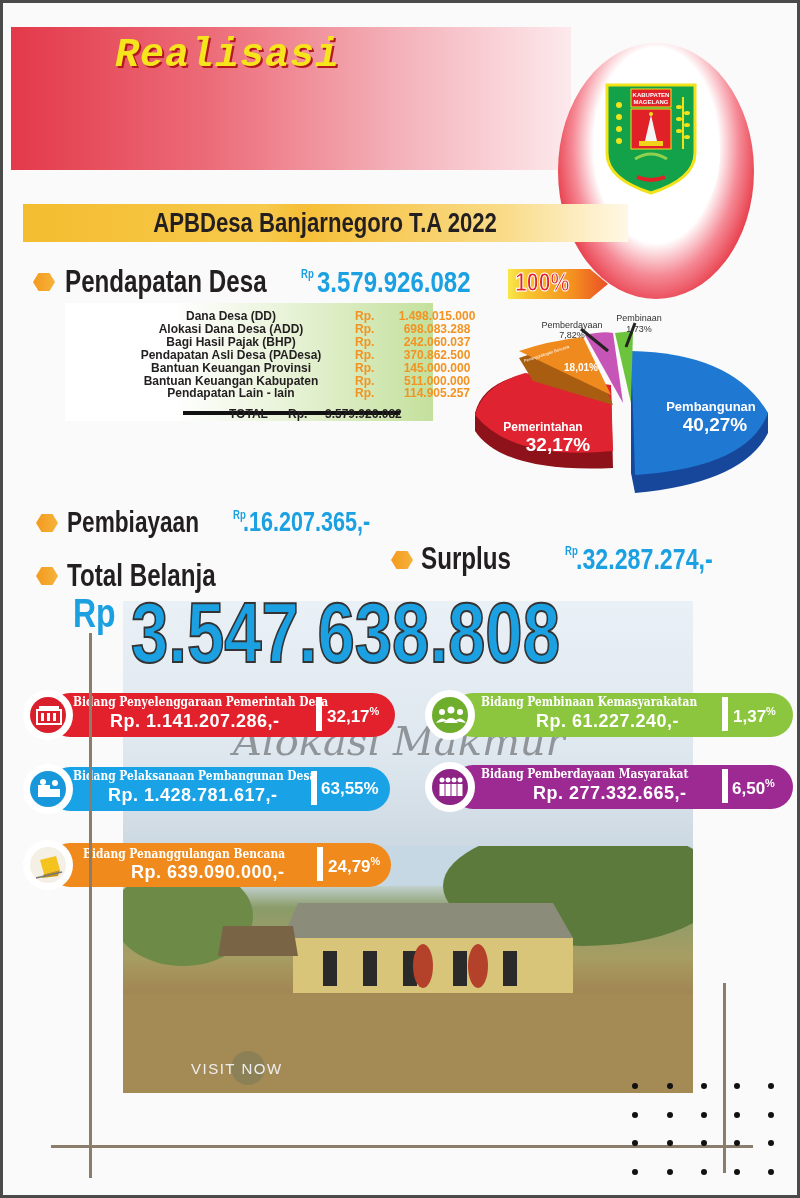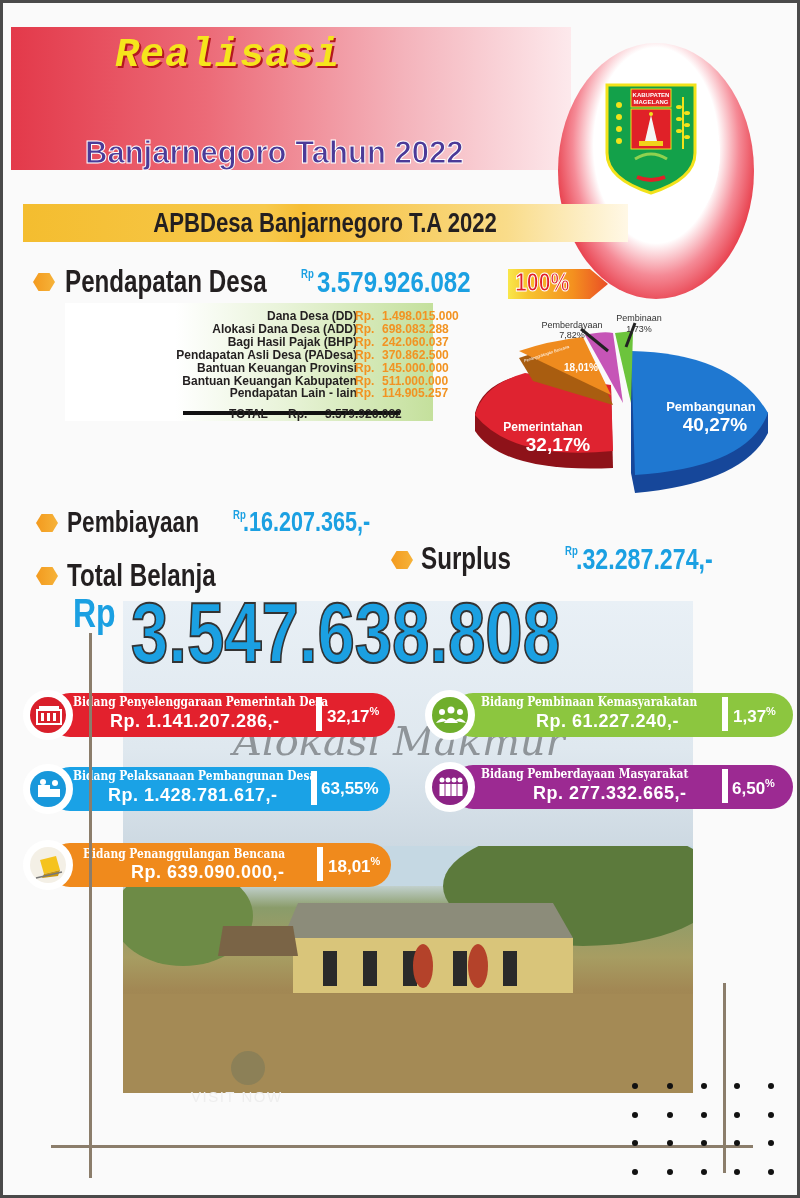--- a/index.html
+++ b/index.html
@@ -38,37 +38,37 @@
 
   .badge100 { position: absolute; left: 505px; top: 266px; width: 100px; height: 30px;
     background: linear-gradient(90deg, #f9e74a 0%, #f7c42e 20%, #f4901f 65%, #ea4e26 100%);
     clip-path: polygon(0 0, 82% 0, 100% 50%, 82% 100%, 0 100%); }
   .badge100-text { position: absolute; left: 512px; top: 265px; font-weight: 900; font-size: 25px; color: #e0202a; -webkit-text-stroke: 1px #fff; transform: scaleX(0.85); transform-origin: 0 50%; }
 
   
   .inc-box { position: absolute; left: 62px; top: 300px; width: 368px; height: 118px;
     background: linear-gradient(90deg, #ffffff 0%, #ffffff 30%, #e8f3d8 60%, #c4e09c 100%); }
   .inc-row { position: absolute; left: 40px; height: 13px; font-size: 12px; font-weight: bold; line-height: 13px; }
-  .inc-name { position: absolute; left: 12px; width: 240px; text-align: right; color: #231f20; }
+  .inc-name { position: absolute; left: 6px; width: 240px; text-align: center; color: #231f20; }
   .inc-rp { position: absolute; left: 250px; color: #f29322; }
-  .inc-val { position: absolute; left: 277px; width: 110px; text-align: left; color: #f29322; }
+  .inc-val { position: absolute; left: 277px; width: 110px; text-align: center; color: #f29322; }
   .inc-line { position: absolute; left: 180px; top: 408px; width: 217px; height: 4px; background: #111; }
   .inc-total { position: absolute; top: 404px; font-size: 12px; font-weight: bold; color: #231f20; }
 
   
   .pie { position: absolute; left: 460px; top: 300px; width: 330px; height: 195px; }
 
   
   .photo-bg { position: absolute; left: 120px; top: 598px; width: 570px; height: 245px;
     background: linear-gradient(180deg, #e9f0f6 0%, #dfe8ef 60%, #cdd9e2 100%); }
   .photo-homestay { position: absolute; left: 280px; top: 660px; font-size: 44px; font-weight: bold; color: #8a8d90; letter-spacing: 4px; opacity: 0.7; }
   .photo-script { position: absolute; left: 230px; top: 715px; font-family: "DejaVu Serif", serif; font-style: italic; font-size: 40px; color: #6e7276; opacity: 0.7; }
   .photo-main { position: absolute; left: 120px; top: 843px; width: 570px; height: 247px; overflow: hidden;
     background: linear-gradient(180deg, #b9d3e6 0%, #cfdde5 14%, #8a9c6a 25%, #a79d62 45%, #a28854 58%, #9a7d4a 100%); }
-  .visit { position: absolute; left: 188px; top: 1057px; font-size: 15px; color: #eee; letter-spacing: 1.5px; margin-top: 28px; }
+  .visit { position: absolute; left: 188px; top: 1057px; font-size: 15px; color: #eee; letter-spacing: 1.5px; }
   .visit-dot { position: absolute; left: 228px; top: 1048px; width: 34px; height: 34px; border-radius: 50%; background: rgba(120,120,90,0.55); }
 
   
   .pill { position: absolute; height: 44px; border-radius: 22px; }
   .pill-circle { position: absolute; width: 50px; height: 50px; border-radius: 50%; border: 4px solid #fff; background: #fff; }
   .pill-circle .inner { position: absolute; left: 3px; top: 3px; width: 36px; height: 36px; border-radius: 50%; }
   .pill-title { position: absolute; font-family: "DejaVu Serif", serif; font-weight: bold; font-size: 13px; color: #fff; white-space: nowrap; transform-origin: 0 50%; transform: scaleX(0.82); }
   .pill-amount { position: absolute; font-weight: bold; font-size: 18px; color: #fff; white-space: nowrap; letter-spacing: 0.5px; }
   .pill-sep { position: absolute; width: 6px; height: 34px; background: #fff; }
   .pill-pct { position: absolute; font-weight: bold; font-size: 17px; color: #fff; white-space: nowrap; }
@@ -77,21 +77,20 @@
   .deco-line { position: absolute; background: #8b7d6b; }
   .dot { position: absolute; width: 6px; height: 6px; border-radius: 50%; background: #111; }
 </style>
 </head>
 <body>
 
 <div class="frame">
 
   <div class="hdr-band"></div>
   <div class="hdr-realisasi">Realisasi</div>
-  <div class="hdr-sub">Banjarnegoro Tahun 2022</div>
 
   <div class="logo-ring"></div>
   <div class="logo-ring-inner"></div>
   <svg class="shield" viewBox="0 0 92 112">
     <path d="M2 2 H90 V70 Q90 96 46 110 Q2 96 2 70 Z" fill="#13a14a" stroke="#f2e21a" stroke-width="3"></path>
     <rect x="26" y="6" width="40" height="18" fill="#e02128" stroke="#f2e21a" stroke-width="1"></rect>
     <text x="46" y="14" font-size="6" fill="#fff" text-anchor="middle" font-family="Liberation Sans, sans-serif" font-weight="bold">KABUPATEN</text>
     <text x="46" y="21" font-size="6" fill="#fff" text-anchor="middle" font-family="Liberation Sans, sans-serif" font-weight="bold">MAGELANG</text>
     <rect x="26" y="26" width="40" height="40" fill="#e02128" stroke="#f2e21a" stroke-width="1"></rect>
     <polygon points="46,32 40,58 52,58" fill="#f5f5f5"></polygon>
@@ -272,21 +271,21 @@
       <div class="inner" style="background:#f4f0e6;"></div>
     <svg style="position:absolute;left:7px;top:8px;" width="30" height="28" viewBox="0 0 30 28">
         <polygon points="6,8 22,4 26,18 10,22" fill="#f5c31d"></polygon>
         <polygon points="10,22 26,18 24,24 8,26" fill="#c79612"></polygon>
         <line x1="2" y1="26" x2="28" y2="20" stroke="#777" stroke-width="1.5"></line>
       </svg>
   </div>
   <div class="pill-title" style="left:80px; top:843px;">Bidang Penanggulangan Bencana</div>
   <div class="pill-amount" style="left:128px; top:859px;">Rp. 639.090.000,-</div>
   <div class="pill-sep" style="left:314px; top:844px;"></div>
-  <div class="pill-pct" style="left:325px; top:852px;"><span>18,01</span><small>%</small></div>
+  <div class="pill-pct" style="left:325px; top:852px;"><span>24,79</span><small>%</small></div>
 
   <div class="pill" style="left:448px; top:690px; width:342px; background:#8cc63f;"></div>
   <div class="pill-circle" style="left:422px; top:687px;">
       <div class="inner" style="background:#6fae2c;"></div>
     <svg style="position:absolute;left:6px;top:11px;" width="32" height="20" viewBox="0 0 32 20">
         <circle cx="16" cy="5" r="3.5" fill="#fff"></circle>
         <circle cx="7" cy="7" r="3" fill="#fff"></circle>
         <circle cx="25" cy="7" r="3" fill="#fff"></circle>
         <path d="M9 18 Q16 8 23 18 Z" fill="#fff"></path>
         <path d="M1 18 Q7 10 12 16 Z" fill="#fff"></path>

